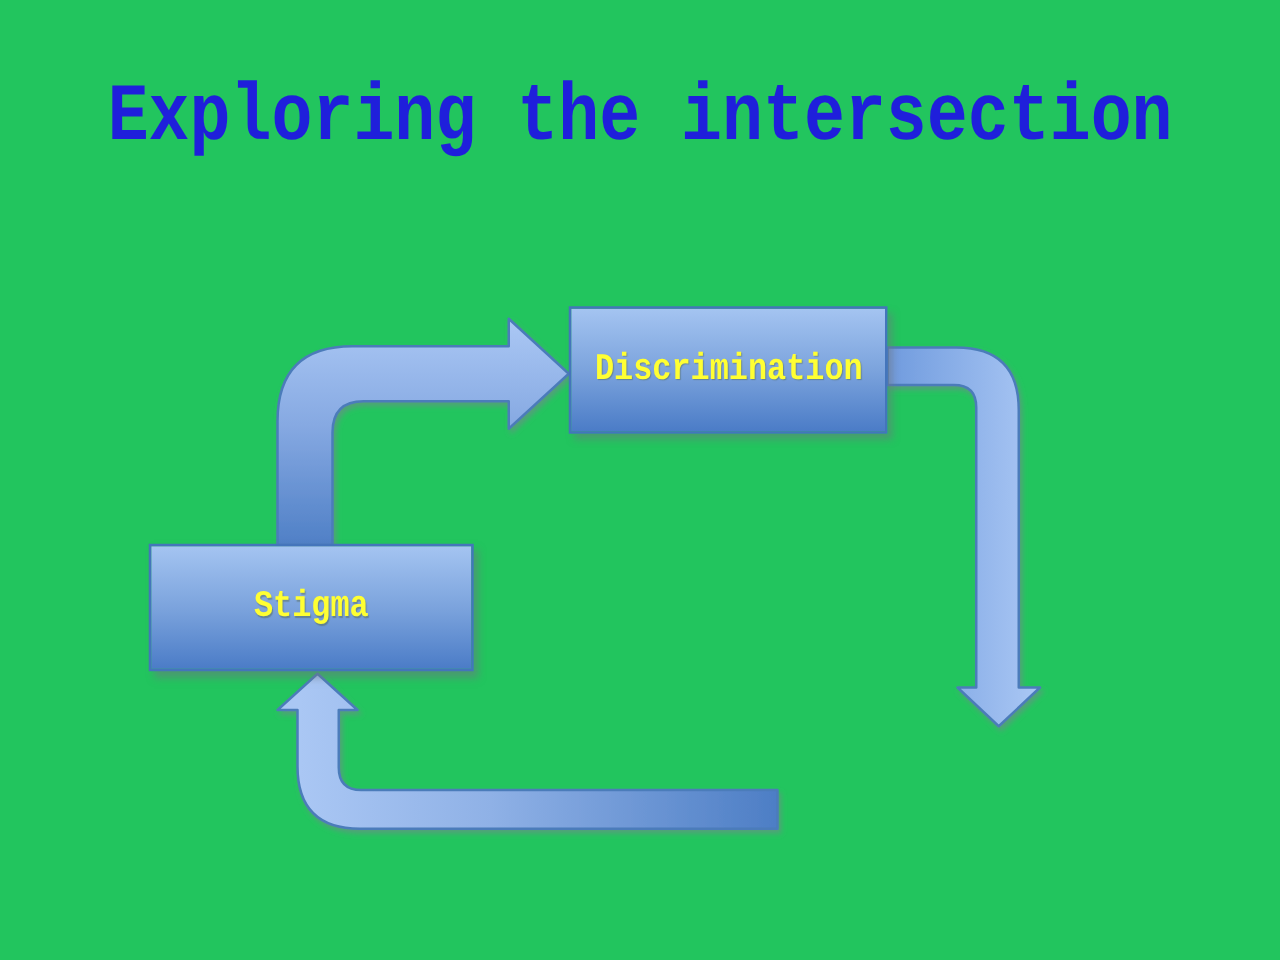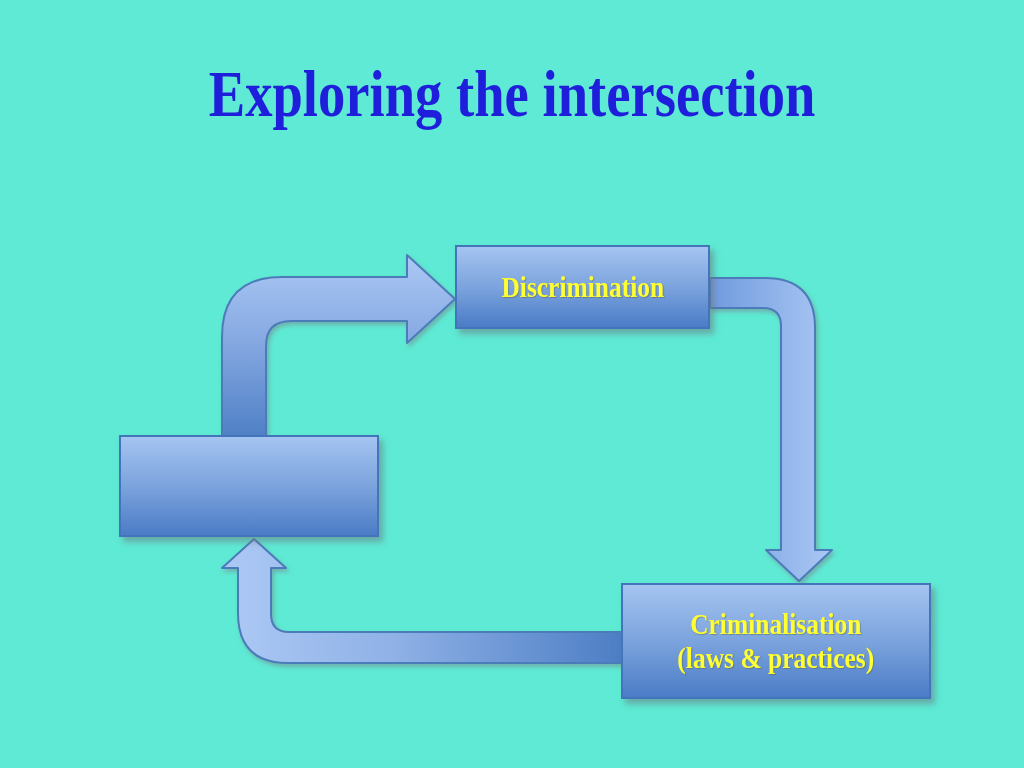--- a/index.html
+++ b/index.html
@@ -1,22 +1,22 @@
 <!DOCTYPE html>
 <html><head>
 <meta charset="utf-8">
 <style>
   html, body { margin: 0; padding: 0; background: #ffffff; }
   .slide {
     position: relative;
     width: 1024px;
     height: 768px;
-    background: #5eead4;
+    background: #22c55e;
     overflow: hidden;
-    font-family: Liberation Serif, serif;
+    font-family: Liberation Mono, monospace;
   }
 
   
   .title-wrap {
     position: absolute;
     top: 62px;
     left: 0;
     width: 100%;
     text-align: center;
     line-height: 1;
@@ -43,21 +43,21 @@
     position: absolute;
     display: flex;
     flex-direction: column;
     justify-content: center;
     align-items: center;
     background: linear-gradient(180deg, #a4c4f1 0%, #7aa2dc 52%, #4b7cc7 100%);
     border: 2px solid #4475bb;
     box-shadow: 4px 5px 6px rgba(110, 118, 130, 0.55);
     box-sizing: border-box;
   }
-  .node-discrimination { left: 455px; top: 245px; width: 255px; height: 84px; }
+  .node-discrimination { left: 455px; top: 245px; width: 255px; height: 102px; }
   .node-stigma         { left: 119px; top: 435px; width: 260px; height: 102px; }
   .node-criminalisation{ left: 621px; top: 583px; width: 310px; height: 116px; }
 
   .nline {
     width: 100%;
     text-align: center;
     line-height: 34px;
     height: 34px;
   }
   .tline {
@@ -108,24 +108,19 @@
     <path d="M 254 539 L 286 568 L 271 568 L 271 614 Q 271 632 289 632 L 622 632 L 622 663 L 288 663 Q 238 663 238 613 L 238 568 L 222 568 Z" fill="url(#grad-left)" stroke="#4b7cba" stroke-width="2" stroke-linejoin="round" filter="url(#arrow-shadow)"></path>
   </svg>
 
   <div class="node node-discrimination">
     <div class="nline">
       <span class="tline">Discrimination</span>
     </div>
   </div>
 
   <div class="node node-stigma">
+    <div class="nline">
+      <span class="tline">Stigma</span>
+    </div>
   </div>
 
-  <div class="node node-criminalisation">
-    <div class="nline">
-      <span class="tline">Criminalisation</span>
-    </div>
-    <div class="nline">
-      <span class="tline">(laws &amp; practices)</span>
-    </div>
-  </div>
 
 </div>
 
 </body></html>

